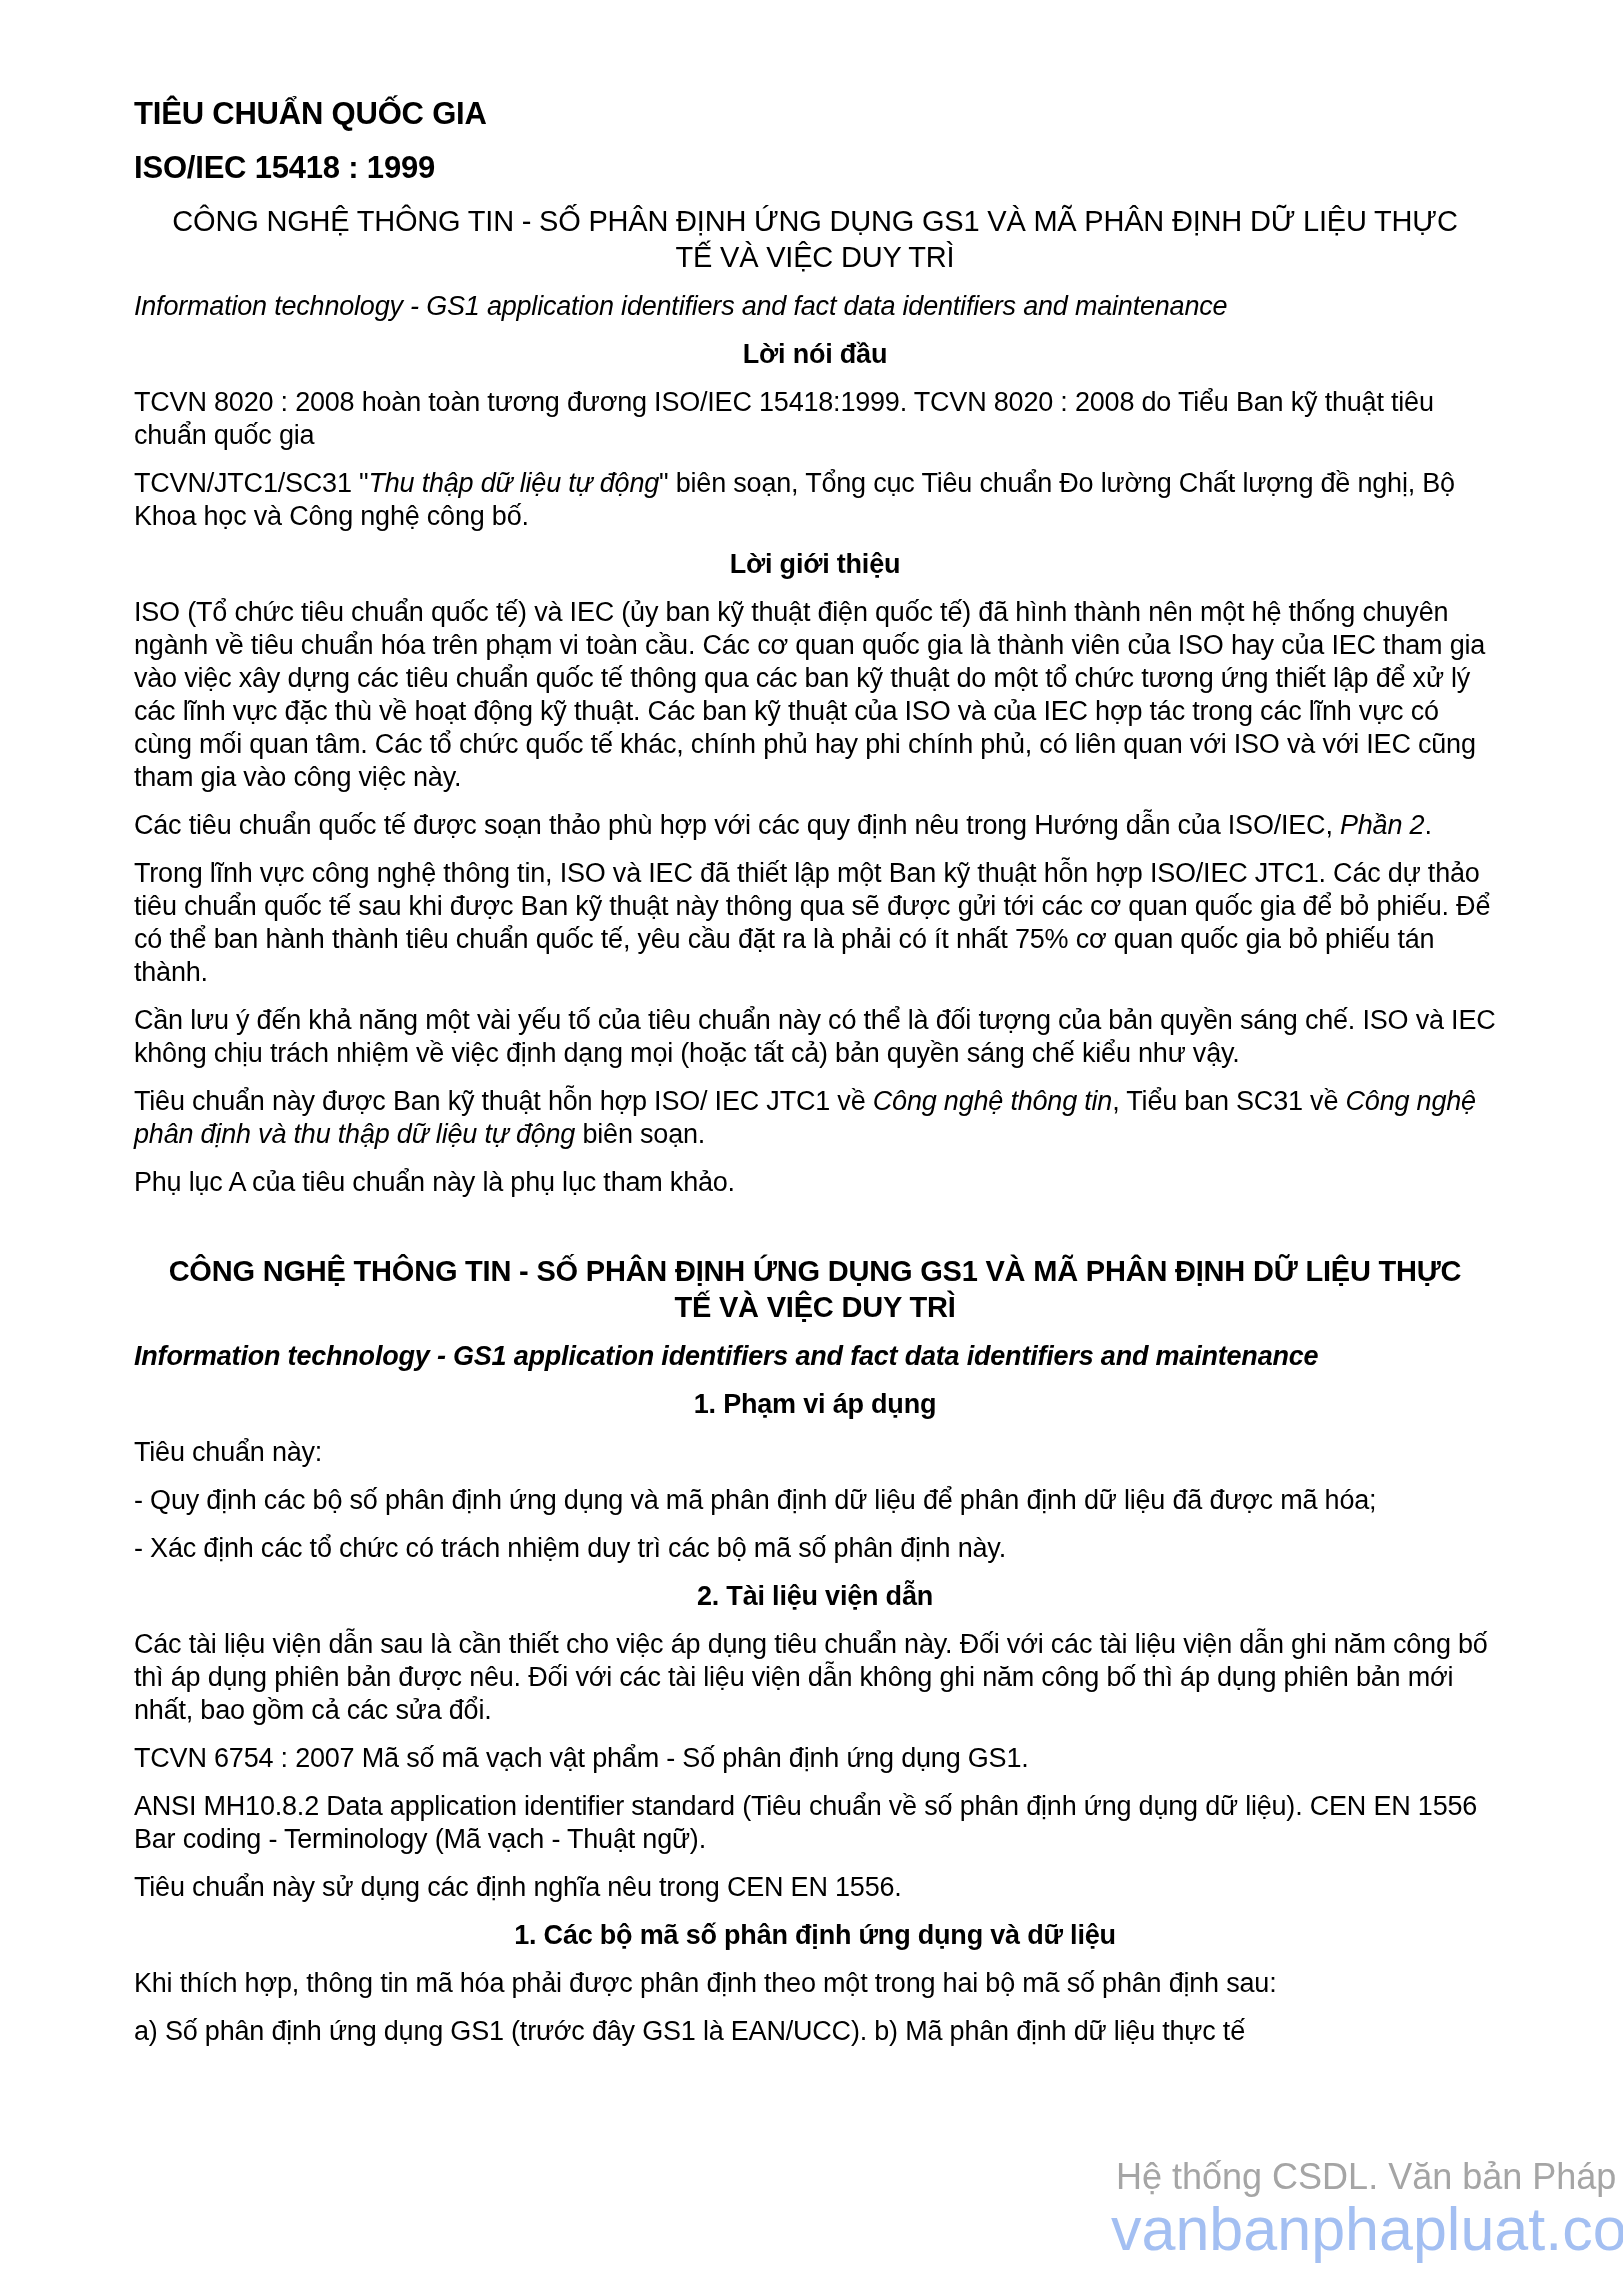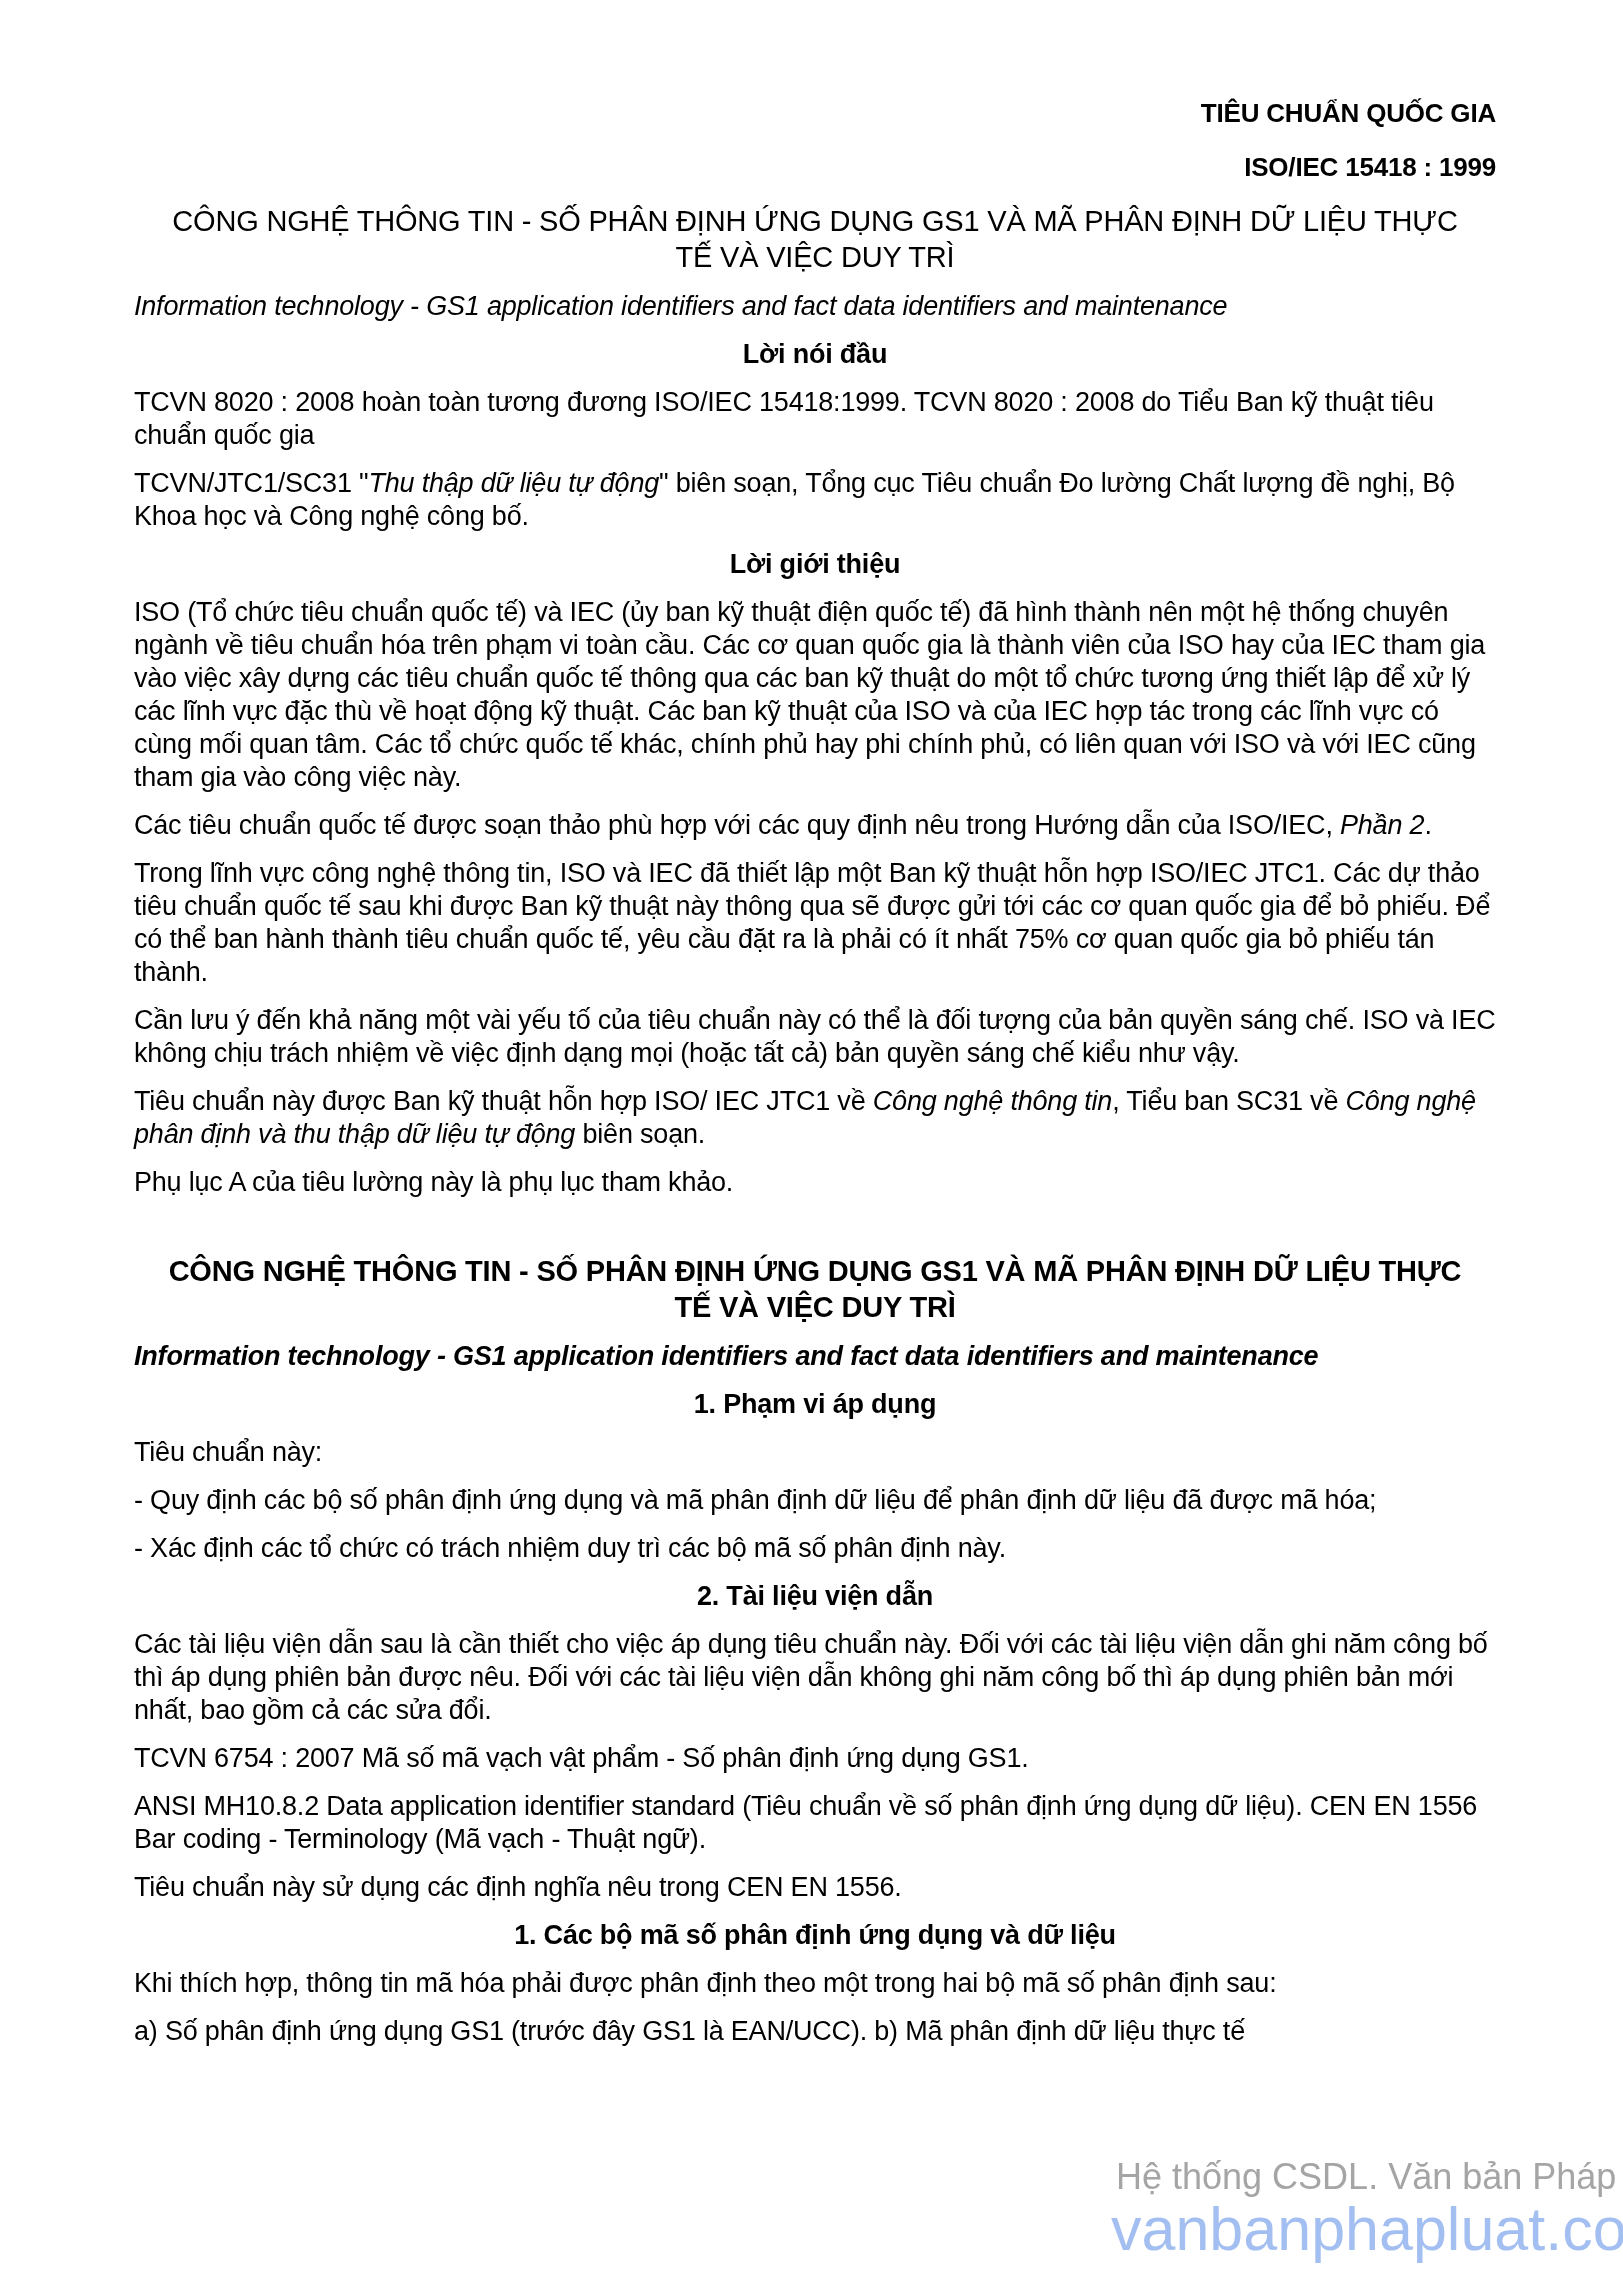--- a/index.html
+++ b/index.html
@@ -12,22 +12,22 @@
     overflow:hidden;
   }
   .content{
     position:relative;
     z-index:1;
     padding:95px 127px 0 134px;
     letter-spacing:-0.2px;
   }
   .content p{margin:0 0 15px 0;}
   .title{
-    font-size:26px;line-height:37px;font-weight:bold;
-    text-align:right;margin:0 0 17px 0 !important;
+    font-size:31px;line-height:37px;font-weight:bold;
+    text-align:left;margin:0 0 17px 0 !important;
   }
   .h-vi{
     font-size:29px;line-height:36px;font-weight:normal;
     text-align:center;white-space:pre-line;
   }
   .h-vi.bold2{font-weight:bold;margin-top:54px !important;}
   .h-en{
     font-size:27px;line-height:33px;font-style:italic;
   }
   .h-en.bold2{font-weight:bold;}
@@ -70,21 +70,21 @@
     <p class="body bold">Lời nói đầu</p>
     <p class="body">TCVN 8020 : 2008 hoàn toàn tương đương ISO/IEC 15418:1999. TCVN 8020 : 2008 do Tiểu Ban kỹ thuật tiêu chuẩn quốc gia</p>
     <p class="body"><span>TCVN/JTC1/SC31 "</span><span class="i">Thu thập dữ liệu tự động</span><span>" biên soạn, Tổng cục Tiêu chuẩn Đo lường Chất lượng đề nghị, Bộ Khoa học và Công nghệ công bố.</span></p>
 
     <p class="body bold">Lời giới thiệu</p>
     <p class="body">ISO (Tổ chức tiêu chuẩn quốc tế) và IEC (ủy ban kỹ thuật điện quốc tế) đã hình thành nên một hệ thống chuyên ngành về tiêu chuẩn hóa trên phạm vi toàn cầu. Các cơ quan quốc gia là thành viên của ISO hay của IEC tham gia vào việc xây dựng các tiêu chuẩn quốc tế thông qua các ban kỹ thuật do một tổ chức tương ứng thiết lập để xử lý các lĩnh vực đặc thù về hoạt động kỹ thuật. Các ban kỹ thuật của ISO và của IEC hợp tác trong các lĩnh vực có cùng mối quan tâm. Các tổ chức quốc tế khác, chính phủ hay phi chính phủ, có liên quan với ISO và với IEC cũng tham gia vào công việc này.</p>
     <p class="body"><span>Các tiêu chuẩn quốc tế được soạn thảo phù hợp với các quy định nêu trong Hướng dẫn của ISO/IEC, </span><span class="i">Phần 2</span><span>.</span></p>
     <p class="body">Trong lĩnh vực công nghệ thông tin, ISO và IEC đã thiết lập một Ban kỹ thuật hỗn hợp ISO/IEC JTC1. Các dự thảo tiêu chuẩn quốc tế sau khi được Ban kỹ thuật này thông qua sẽ được gửi tới các cơ quan quốc gia để bỏ phiếu. Để có thể ban hành thành tiêu chuẩn quốc tế, yêu cầu đặt ra là phải có ít nhất 75% cơ quan quốc gia bỏ phiếu tán thành.</p>
     <p class="body">Cần lưu ý đến khả năng một vài yếu tố của tiêu chuẩn này có thể là đối tượng của bản quyền sáng chế. ISO và IEC không chịu trách nhiệm về việc định dạng mọi (hoặc tất cả) bản quyền sáng chế kiểu như vậy.</p>
     <p class="body"><span>Tiêu chuẩn này được Ban kỹ thuật hỗn hợp ISO/ IEC JTC1 về </span><span class="i">Công nghệ thông tin</span><span>, Tiểu ban SC31 về </span><span class="i">Công nghệ phân định và thu thập dữ liệu tự động</span><span> biên soạn.</span></p>
-    <p class="body">Phụ lục A của tiêu lường này là phụ lục tham khảo.</p>
+    <p class="body">Phụ lục A của tiêu chuẩn này là phụ lục tham khảo.</p>
 
     <p class="h-vi bold2">CÔNG NGHỆ THÔNG TIN - SỐ PHÂN ĐỊNH ỨNG DỤNG GS1 VÀ MÃ PHÂN ĐỊNH DỮ LIỆU THỰC
 TẾ VÀ VIỆC DUY TRÌ</p>
     <p class="h-en bold2">Information technology - GS1 application identifiers and fact data identifiers and maintenance</p>
 
     <p class="body bold">1. Phạm vi áp dụng</p>
     <p class="body">Tiêu chuẩn này:</p>
     <p class="body">- Quy định các bộ số phân định ứng dụng và mã phân định dữ liệu để phân định dữ liệu đã được mã hóa;</p>
     <p class="body">- Xác định các tổ chức có trách nhiệm duy trì các bộ mã số phân định này.</p>
 

